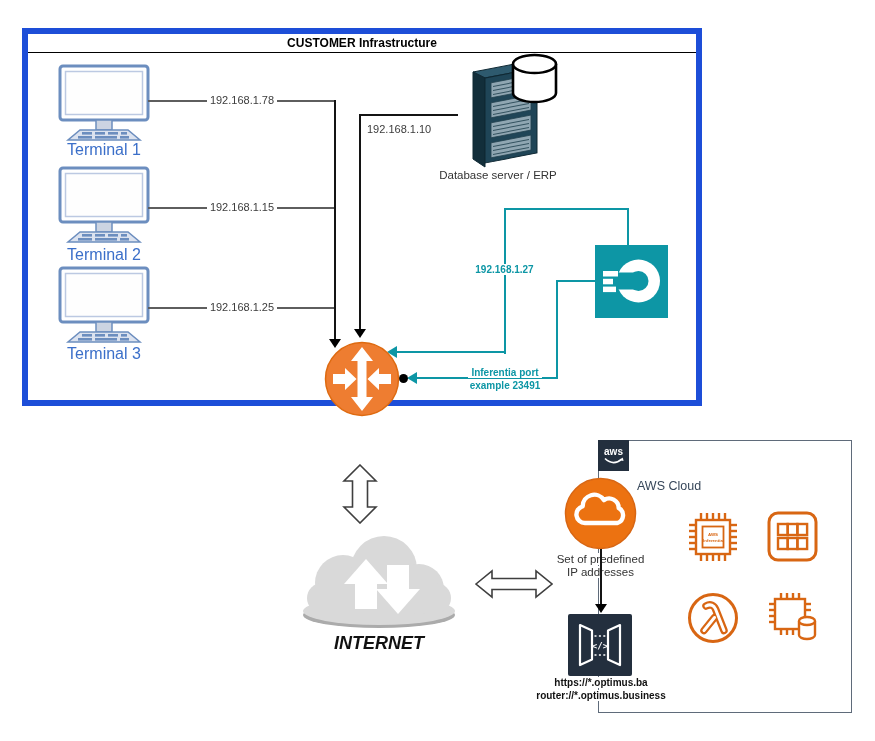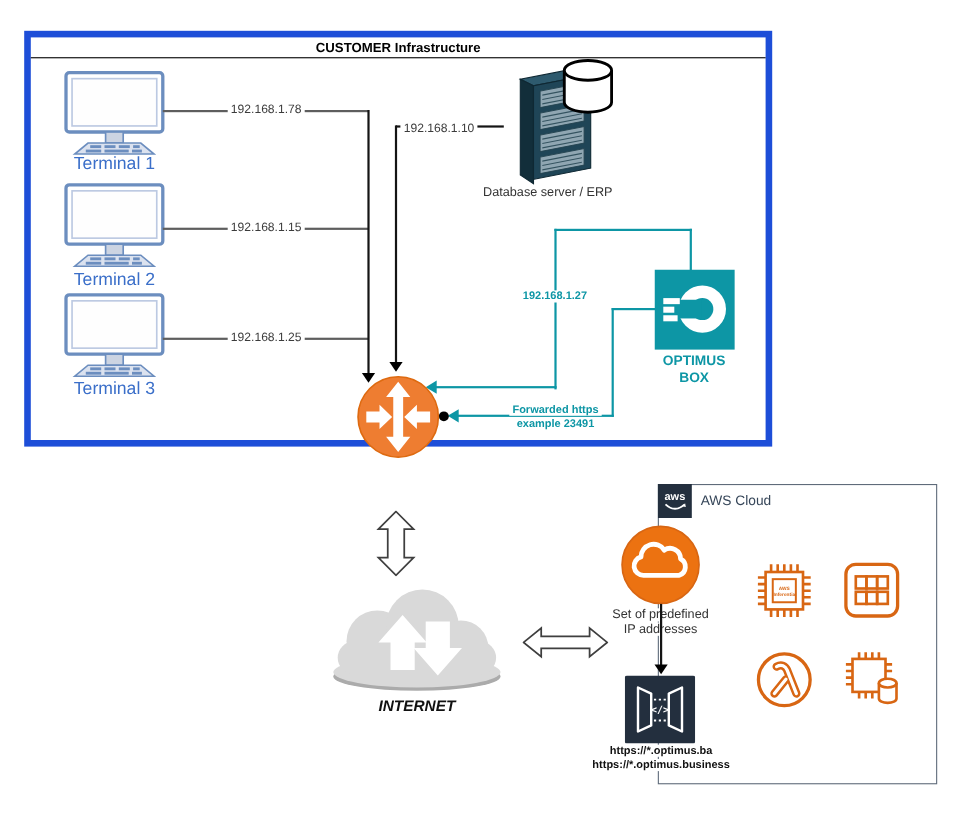--- a/index.html
+++ b/index.html
@@ -24,22 +24,22 @@
             border-bottom:6px solid transparent;border-right:10px solid #0D96A5;}
   .dot{position:absolute;width:9px;height:9px;border-radius:50%;background:#000;}
   
   .ipline{position:absolute;font-size:11px;color:#3c3c3c;text-align:center;white-space:nowrap;}
   .wbg{background:#fff;padding:0 3px;}
   .term-label{position:absolute;font-size:16px;color:#3b6fc9;text-align:center;}
   .db-label{position:absolute;font-size:11.5px;color:#333;text-align:center;}
   .teal-label{position:absolute;font-size:10px;font-weight:bold;color:#0D96A5;text-align:center;line-height:13px;}
   .optimus-label{position:absolute;font-size:12.5px;font-weight:bold;color:#0D96A5;text-align:center;line-height:15px;}
   .pub-label{position:absolute;font-size:11px;font-weight:bold;color:#1c1c1c;text-align:center;line-height:13.5px;}
-  .internet-label{position:absolute;font-size:14px;font-weight:bold;font-style:italic;color:#111;text-align:center;}
-  .awscloud-label{position:absolute;font-size:12.5px;color:#37475A;}
+  .internet-label{position:absolute;font-size:18px;font-weight:bold;font-style:italic;color:#111;text-align:center;}
+  .awscloud-label{position:absolute;font-size:12.5px;color:#37475A;margin-top:31px;}
   .set-label{position:absolute;font-size:11.5px;color:#333;text-align:center;line-height:13px;}
   .url-label{position:absolute;font-size:10px;font-weight:600;color:#111;text-align:center;line-height:12.5px;}
 </style>
 </head>
 <body>
 
 <div id="canvas">
 
   <div class="cust-box">
     <div class="cust-title">CUSTOMER Infrastructure</div>
@@ -99,21 +99,21 @@
   <div class="ipline" style="left:150px;width:184px;top:94px">
     <span class="wbg">192.168.1.78</span></div>
   <div class="ipline" style="left:150px;width:184px;top:201px">
     <span class="wbg">192.168.1.15</span></div>
   <div class="ipline" style="left:150px;width:184px;top:301px">
     <span class="wbg">192.168.1.25</span></div>
 
   <div class="lineh-k" style="left:360px;top:114px;width:98px"></div>
   <div class="linev" style="left:359px;top:114px;height:216px"></div>
   <div class="arr-down" style="left:354px;top:329px"></div>
-  <div class="ipline" style="left:364px;width:90px;top:111px;text-align:left">
+  <div class="ipline" style="left:364px;width:90px;top:123px;text-align:left">
     <span class="wbg">192.168.1.10</span></div>
 
   <svg class="abs" style="left:455px;top:48px" width="105" height="126" viewBox="0 0 105 126">
     <polygon points="18,24 30,30 82,20 70,14" fill="#2e5a6e" stroke="#0f2833" stroke-width="1"></polygon>
     <polygon points="18,24 30,30 30,119 18,111" fill="#122e3a" stroke="#0f2833" stroke-width="1"></polygon>
     <g transform="translate(30,30) skewY(-11)">
       <rect x="0" y="0" width="52" height="85" fill="#1f4557" stroke="#0f2833" stroke-width="1"></rect>
       <g fill="#8fa6b2" stroke="#23424f" stroke-width="0.8">
         <rect x="6" y="6" width="40" height="15"></rect>
           <rect x="6" y="26" width="40" height="15"></rect>
@@ -147,37 +147,33 @@
   <div class="arr-left-teal" style="left:387px;top:346px"></div>
   <div class="teal-label" style="left:452px;width:105px;top:263px">
     <span class="wbg">192.168.1.27</span></div>
 
   <div class="tealh" style="left:556px;top:280px;width:40px"></div>
   <div class="tealv" style="left:556px;top:280px;height:99px"></div>
   <div class="tealh" style="left:416px;top:377px;width:142px"></div>
   <div class="arr-left-teal" style="left:407px;top:372px"></div>
   <div class="dot" style="left:399px;top:374px"></div>
   <div class="teal-label" style="left:446px;width:118px;top:366px">
-    <span class="wbg">Forwarded https</span><br>
+    <span class="wbg">Inferentia port</span><br>
     <span class="wbg">example 23491</span>
   </div>
 
   <svg class="abs" style="left:595px;top:245px" width="73" height="73" viewBox="0 0 73 73">
     <rect x="0" y="0" width="73" height="73" fill="#0D96A5"></rect>
     <circle cx="43.5" cy="36" r="21.5" fill="#fff"></circle>
     <circle cx="43.5" cy="36" r="10" fill="#0D96A5"></circle>
     <rect x="16" y="27.5" width="27" height="17" fill="#0D96A5"></rect>
     <rect x="8" y="26" width="15" height="5.5" fill="#fff"></rect>
     <rect x="8" y="33.8" width="10" height="5.5" fill="#fff"></rect>
     <rect x="8" y="41.6" width="13" height="5.5" fill="#fff"></rect>
   </svg>
-  <div class="optimus-label" style="left:572px;width:118px;top:321px">
-    <span>OPTIMUS</span><br>
-    <span>BOX</span>
-  </div>
 
   <svg class="abs" style="left:323px;top:340px" width="78" height="78" viewBox="0 0 78 78">
     <circle cx="39" cy="39" r="36.5" fill="#EE7D31" stroke="#DE6A10" stroke-width="1.5"></circle>
     <g fill="#fff">
       <polygon points="39,7 50,21 43.5,21 43.5,57 50,57 39,71 28,57 34.5,57 34.5,21 28,21"></polygon>
       <polygon points="10,34 22,34 22,28 33.5,39 22,50 22,44 10,44"></polygon>
       <polygon points="68,34 56,34 56,28 44.5,39 56,50 56,44 68,44"></polygon>
     </g>
   </svg>
 
@@ -227,21 +223,21 @@
   <svg class="abs" style="left:568px;top:614px" width="64" height="62" viewBox="0 0 64 62">
     <rect x="0" y="0" width="64" height="62" rx="2" fill="#232F3E"></rect>
     <polygon points="12,11 24,16.5 24,45.5 12,51" fill="none" stroke="#fff" stroke-width="2.2" stroke-linejoin="round"></polygon>
     <polygon points="52,11 40,16.5 40,45.5 52,51" fill="none" stroke="#fff" stroke-width="2.2" stroke-linejoin="round"></polygon>
     <line x1="26.5" y1="22" x2="37.5" y2="22" stroke="#fff" stroke-width="1.6" stroke-dasharray="2,2.4"></line>
     <line x1="26.5" y1="41" x2="37.5" y2="41" stroke="#fff" stroke-width="1.6" stroke-dasharray="2,2.4"></line>
     <text x="32" y="34.5" font-size="9" font-weight="bold" fill="#fff" text-anchor="middle" font-family="DejaVu Sans Mono, monospace">&lt;/&gt;</text>
   </svg>
   <div class="url-label" style="left:517px;width:168px;top:677px">
     <span class="wbg">https://*.optimus.ba</span><br>
-    <span class="wbg">https://*.optimus.business</span>
+    <span class="wbg">router://*.optimus.business</span>
   </div>
 
   <svg class="abs" style="left:687px;top:511px" width="52" height="52" viewBox="0 0 52 52">
     <g stroke="#D86613" stroke-width="2.4">
       <line x1="14" y1="2" x2="14" y2="9"></line>
         <line x1="20" y1="2" x2="20" y2="9"></line>
         <line x1="26" y1="2" x2="26" y2="9"></line>
       <line x1="32" y1="2" x2="32" y2="9"></line>
         <line x1="38" y1="2" x2="38" y2="9"></line>
       <line x1="14" y1="43" x2="14" y2="50"></line>

